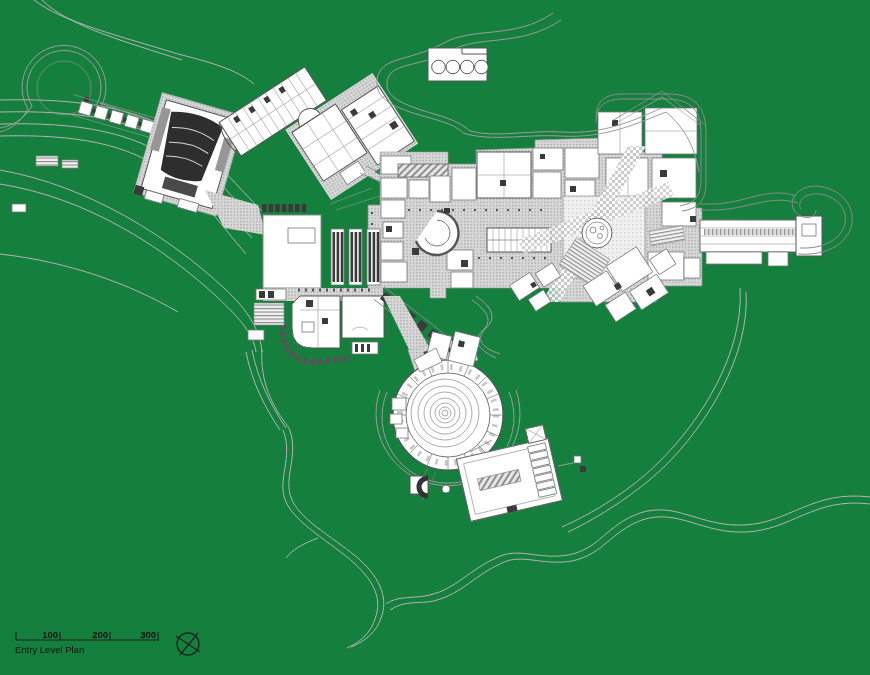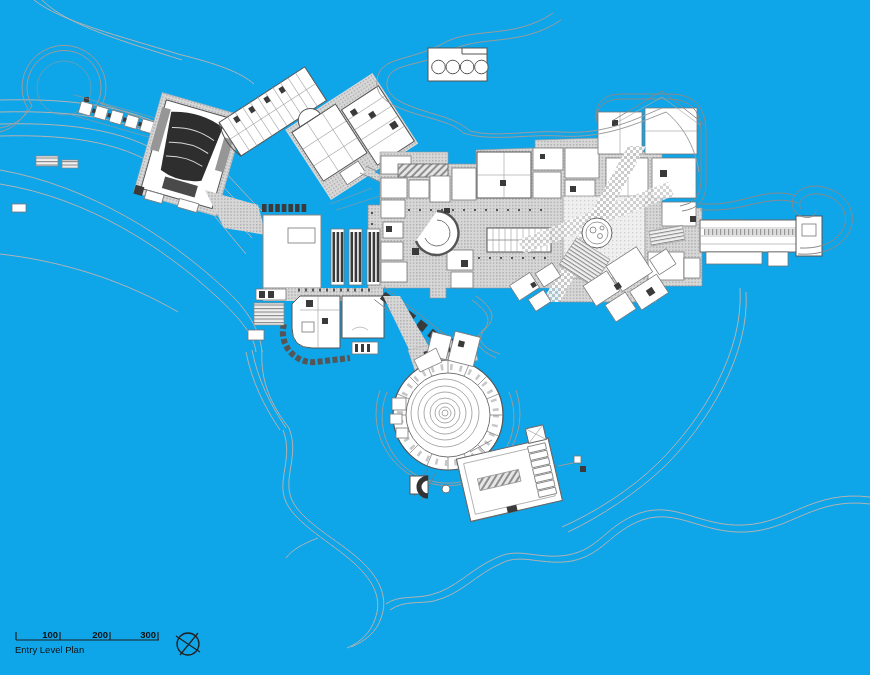--- a/index.html
+++ b/index.html
@@ -1,16 +1,16 @@
 <!DOCTYPE html>
 <html><head>
 <meta charset="utf-8">
 <style>
   html,body{margin:0;padding:0;background:#ffffff;}
-  .stage{position:relative;width:870px;height:675px;background:#0ea5e9;overflow:hidden;
+  .stage{position:relative;width:870px;height:675px;background:#15803d;overflow:hidden;
          font-family:"Liberation Sans",sans-serif;}
   svg{position:absolute;left:0;top:0;}
   .road{fill:none;stroke:#b3b3b3;stroke-width:1;}
   .road2{fill:none;stroke:#9c9c9c;stroke-width:1;}
   .lt{fill:none;stroke:#9a9a9a;stroke-width:.6;}
   .wall{fill:#ffffff;stroke:#555;stroke-width:1;}
   .room{fill:#ffffff;stroke:#777;stroke-width:.8;}
   .dark{fill:#3a3a3a;stroke:none;}
   .mid{fill:#969696;stroke:none;}
   .num{font:bold 9.5px "Liberation Sans",sans-serif;fill:#111;}

